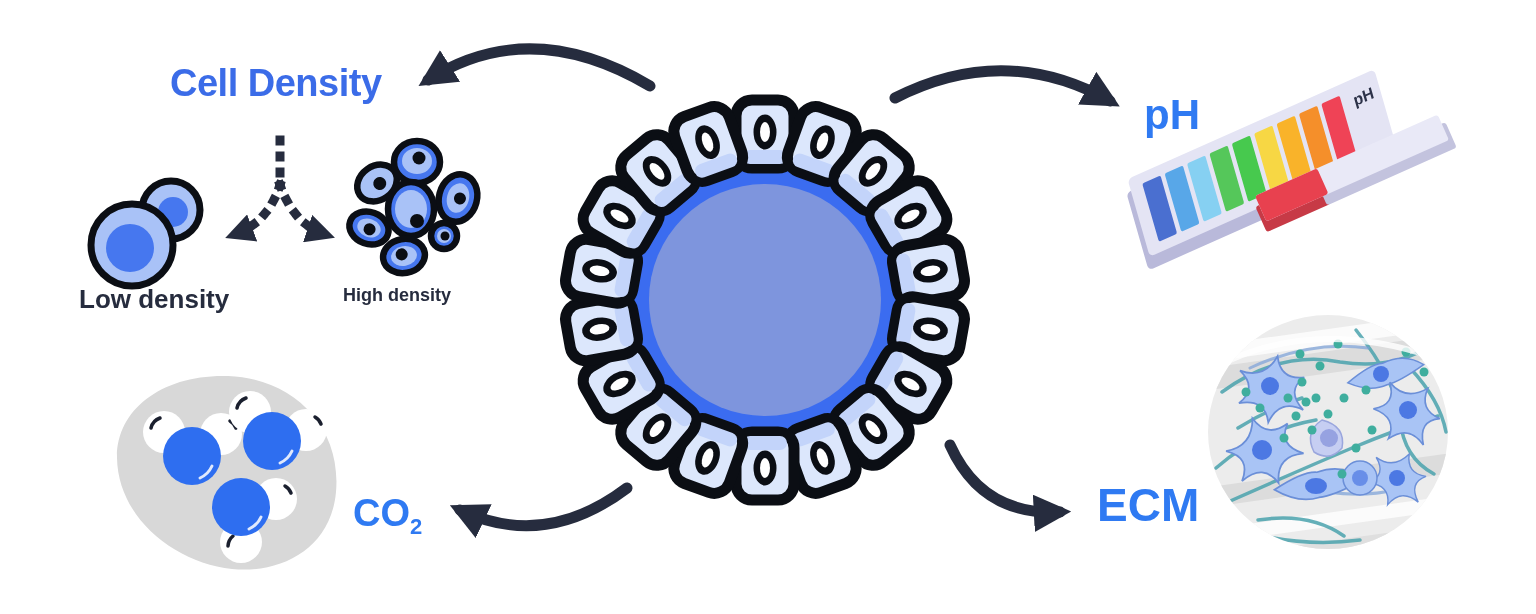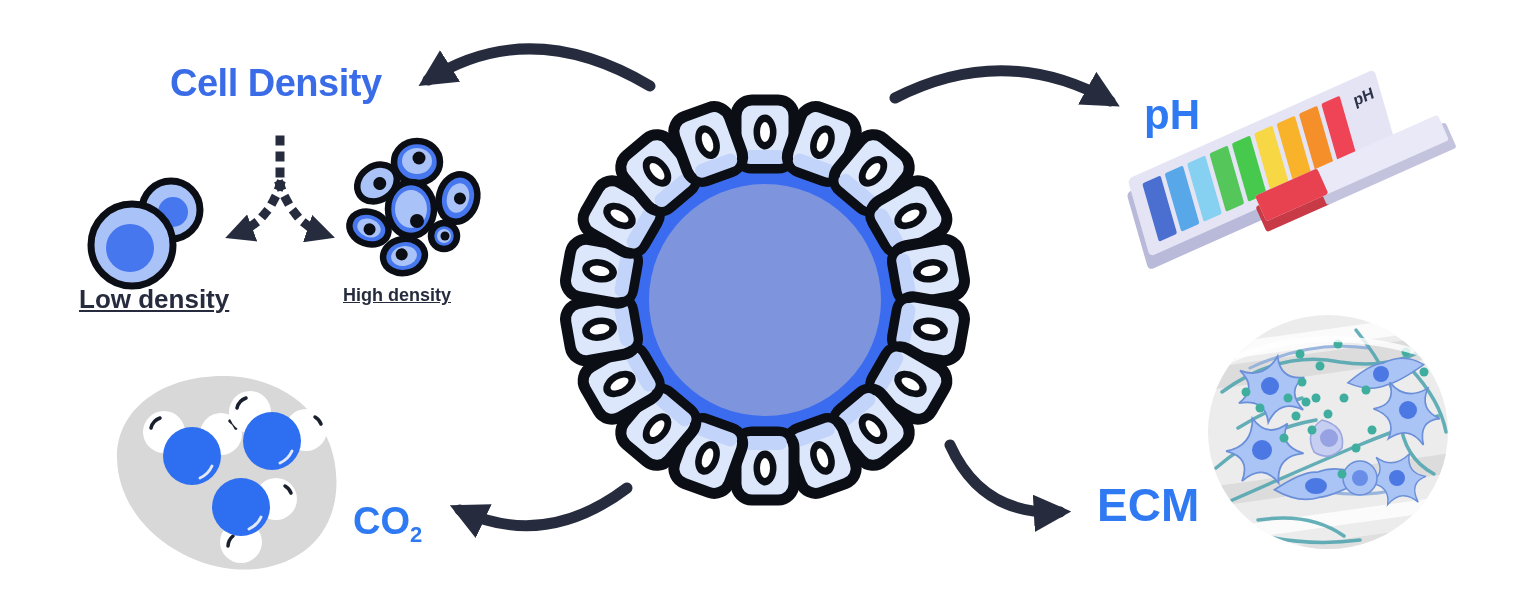--- a/index.html
+++ b/index.html
@@ -4,26 +4,26 @@
 <style>
   html,body{margin:0;padding:0;background:#ffffff;}
   .stage{
     position:relative;width:1536px;height:614px;overflow:hidden;
     font-family:"Liberation Sans", sans-serif;background:#ffffff;
   }
   .stage svg{position:absolute;left:0;top:0;}
   .label{position:absolute;font-weight:bold;white-space:nowrap;line-height:1;}
   .label-blue{color:var(--accent-blue);text-align:center;}
   .label-bright{color:var(--bright-blue);}
-  .label-navy{color:var(--navy);text-decoration:underline;}
+  .label-navy{color:var(--navy);}
   #lbl-cell-density{left:170px;top:64px;font-size:38px;letter-spacing:-.5px;}
   #lbl-low-density{left:79px;top:286px;font-size:26px;}
   #lbl-high-density{left:343px;top:286px;font-size:18px;}
   #lbl-ph{left:1144px;top:94px;font-size:42px;}
-  #lbl-co2{left:353px;top:494px;font-size:38px;margin-top:8px;}
+  #lbl-co2{left:353px;top:494px;font-size:38px;}
   #lbl-co2 sub{font-size:22px;vertical-align:-8px;}
   #lbl-ecm{left:1097px;top:482px;font-size:46px;}
 </style>
 </head>
 <body>
 
 <div class="stage">
 
 <svg width="1536" height="614" viewBox="0 0 1536 614">
   <defs>

